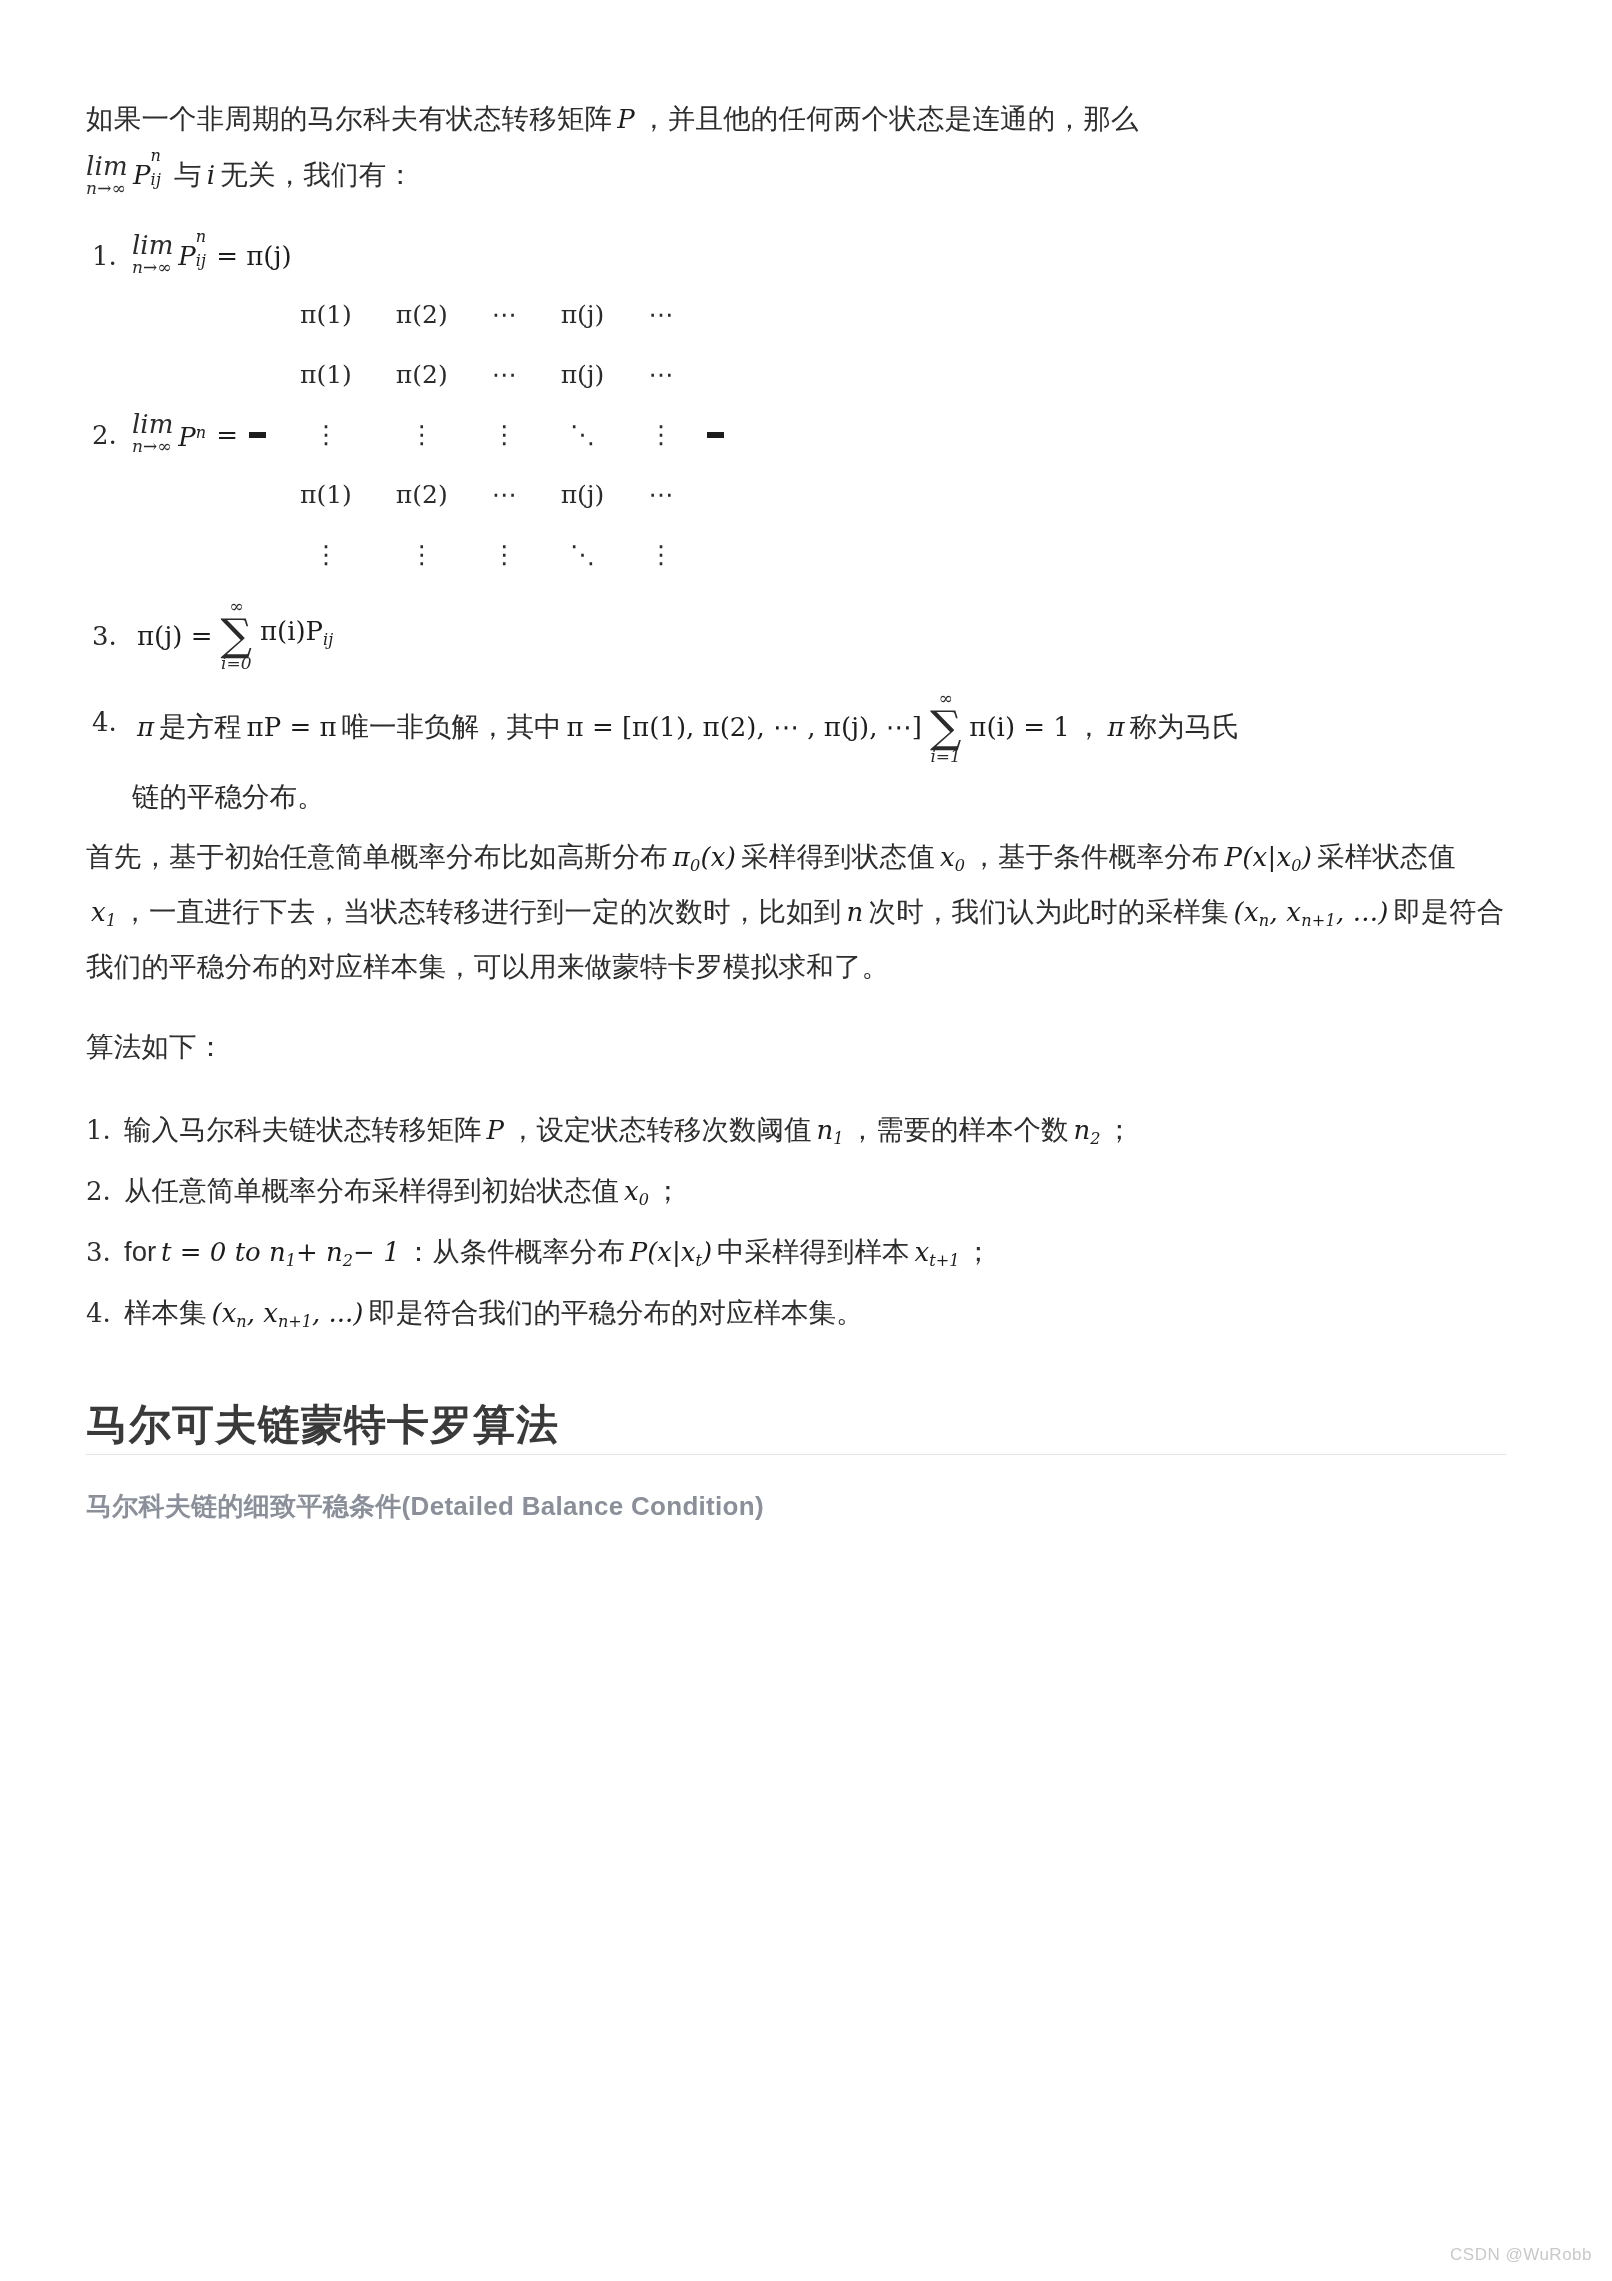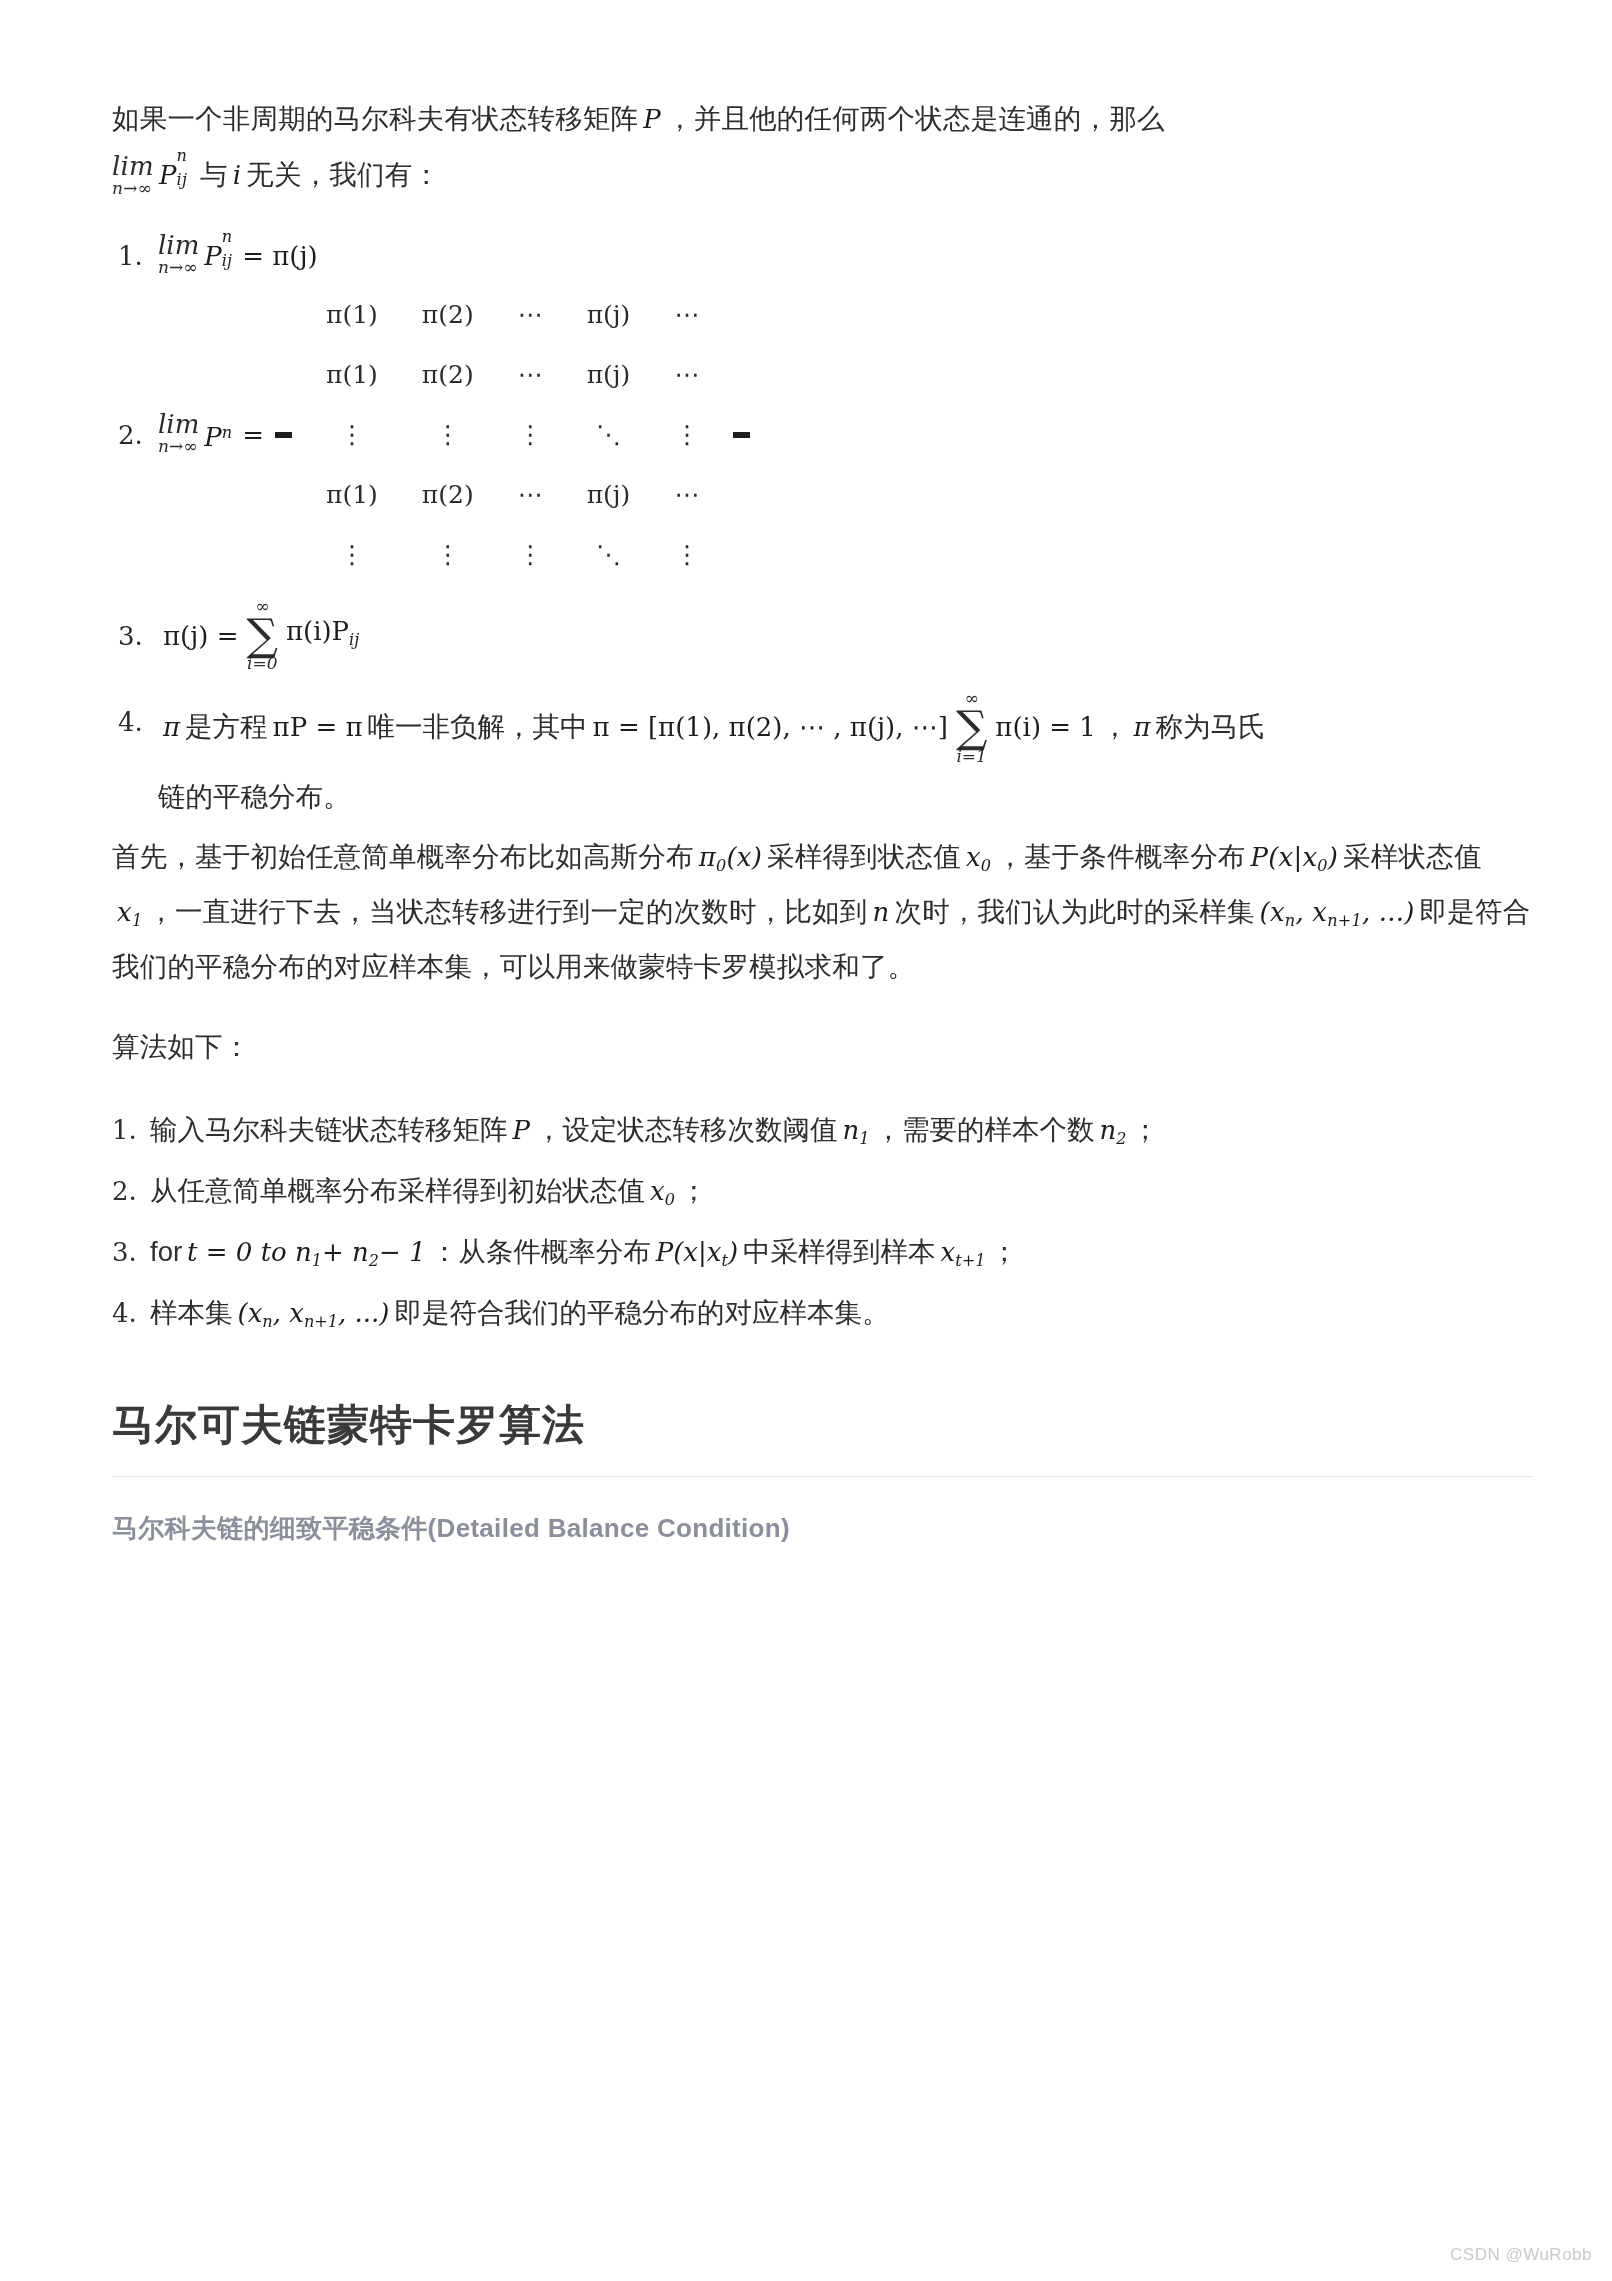--- a/index.html
+++ b/index.html
@@ -17,21 +17,21 @@
   }
   .page {
     position: absolute;
     left: 0; top: 0;
     width: 1612px;
     height: 2281px;
     padding: 0;
   }
   .content {
     position: absolute;
-    left: 112px;
+    left: 86px;
     top: 96px;
     width: 1420px;
   }
 
   
   .para {
     font-size: 27.5px;
     line-height: 46px;
     color: #2e2e2e;
     margin: 0 0 10px 0;
@@ -160,21 +160,21 @@
     font-weight: bold;
     color: #8a8f99;
     margin: 46px 0 40px 0;
     letter-spacing: 0.3px;
   }
   h1.big-title {
     font-size: 42px;
     font-weight: bold;
     color: #3a3a3a;
     margin: 48px 0 0 0;
-    padding-bottom: 23px;
+    padding-bottom: 1px;
     border-bottom: 1px solid #e2e4e8;
     letter-spacing: 1px;
     font-family: Liberation Serif, serif;
   }
   h4.section-sub {
     font-size: 26px;
     font-weight: bold;
     color: #8a8f99;
     margin: 34px 0 0 0;
     letter-spacing: 0.3px;

